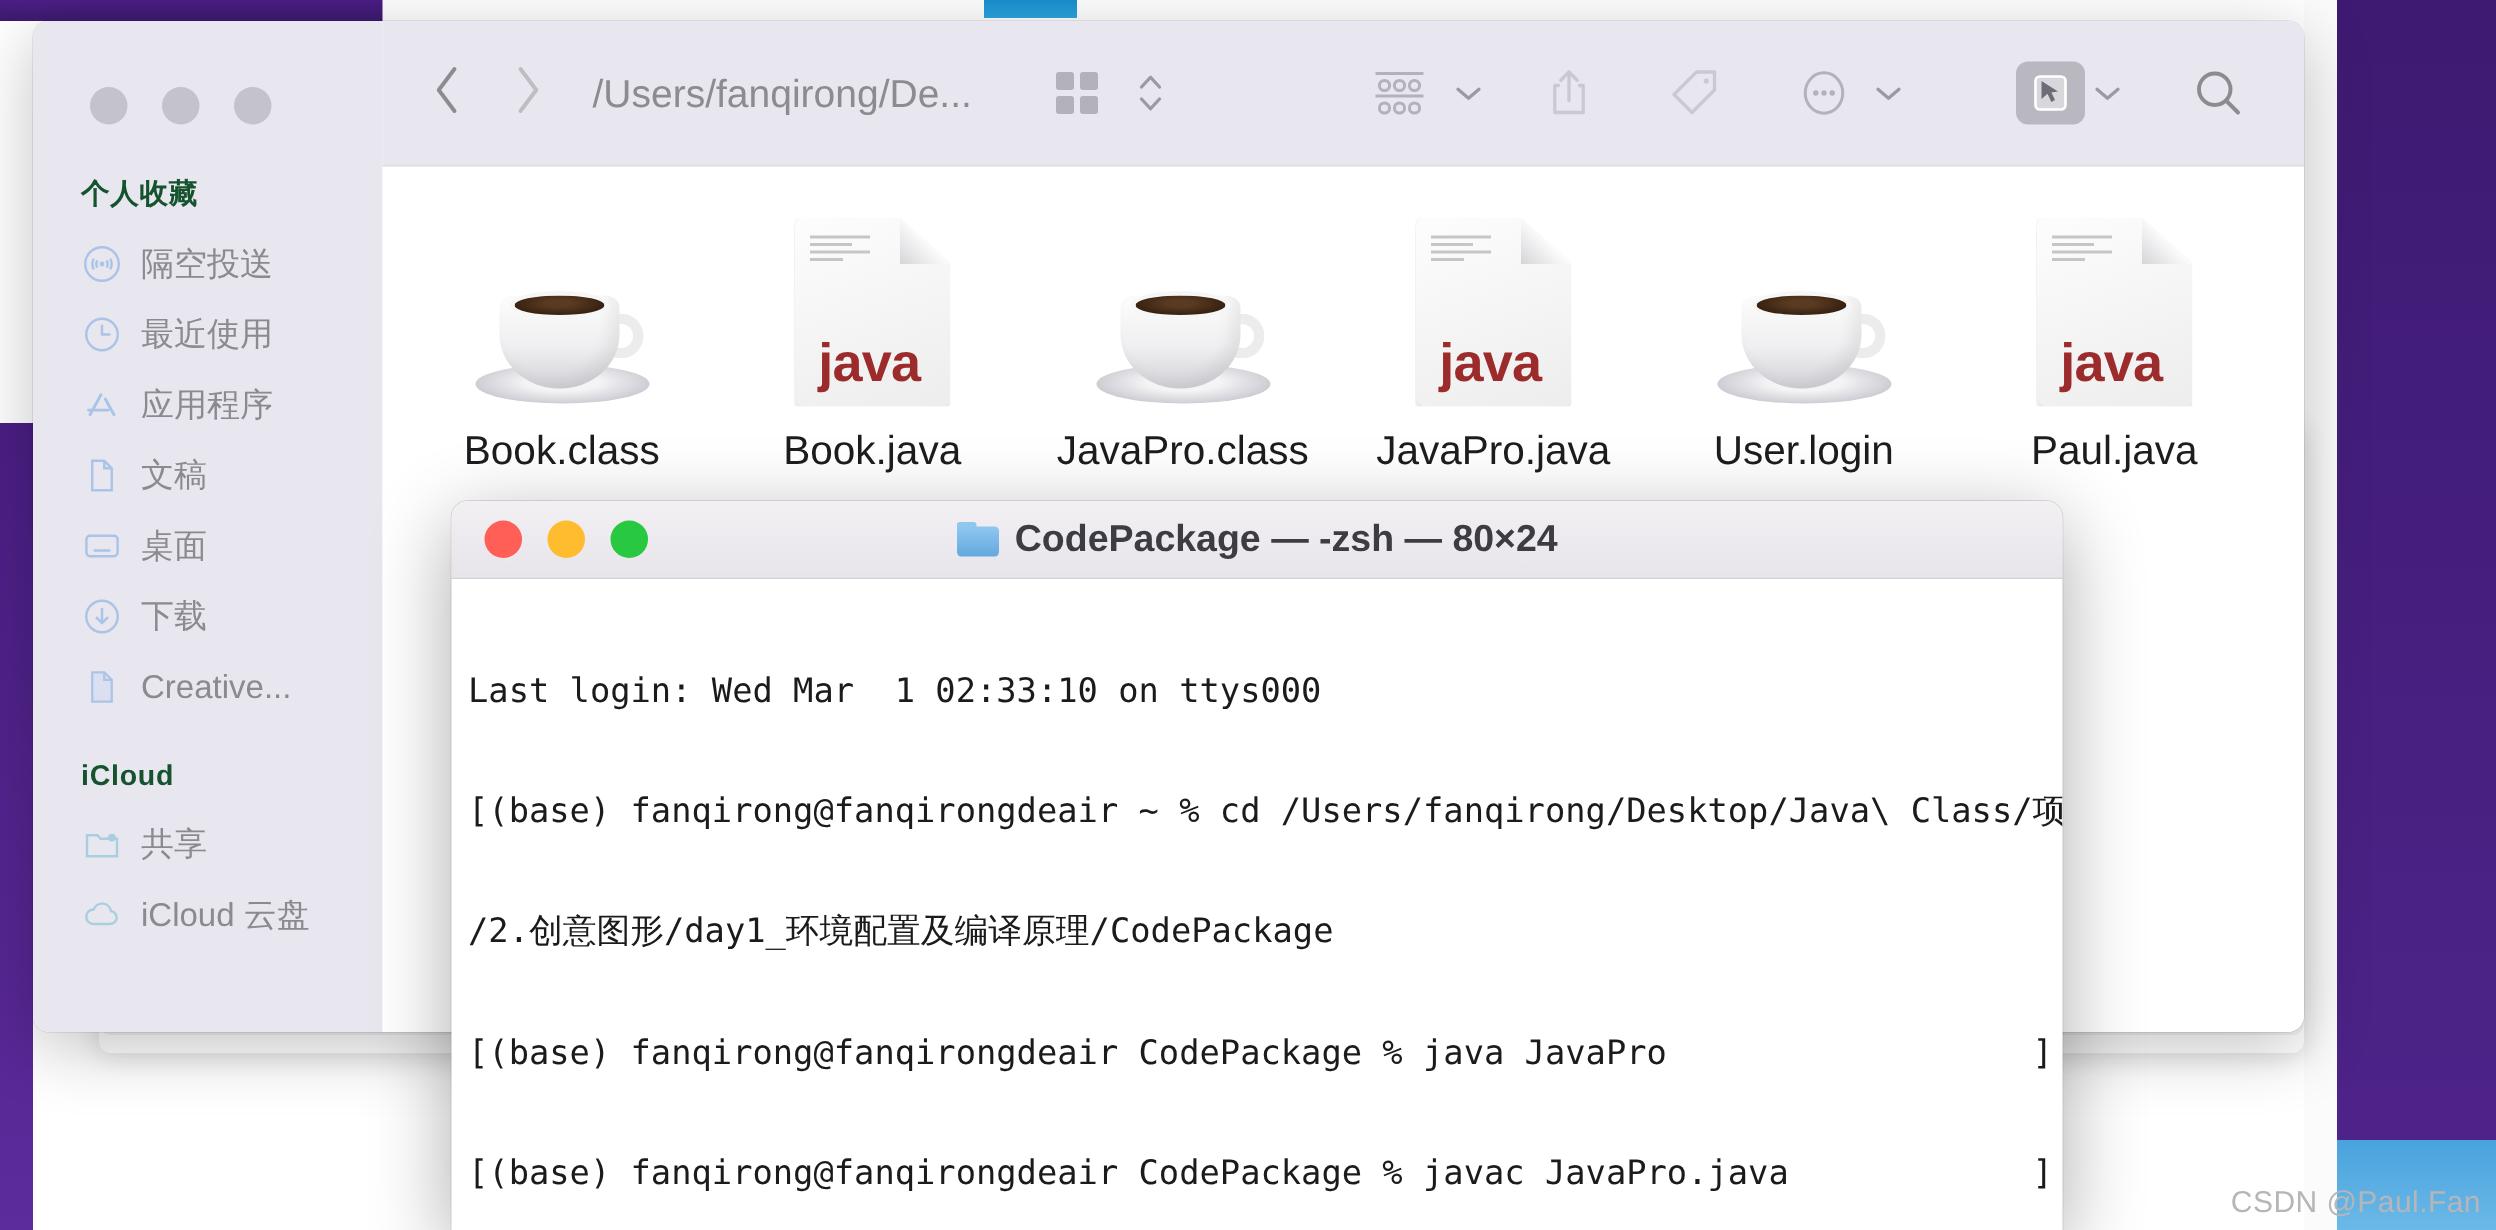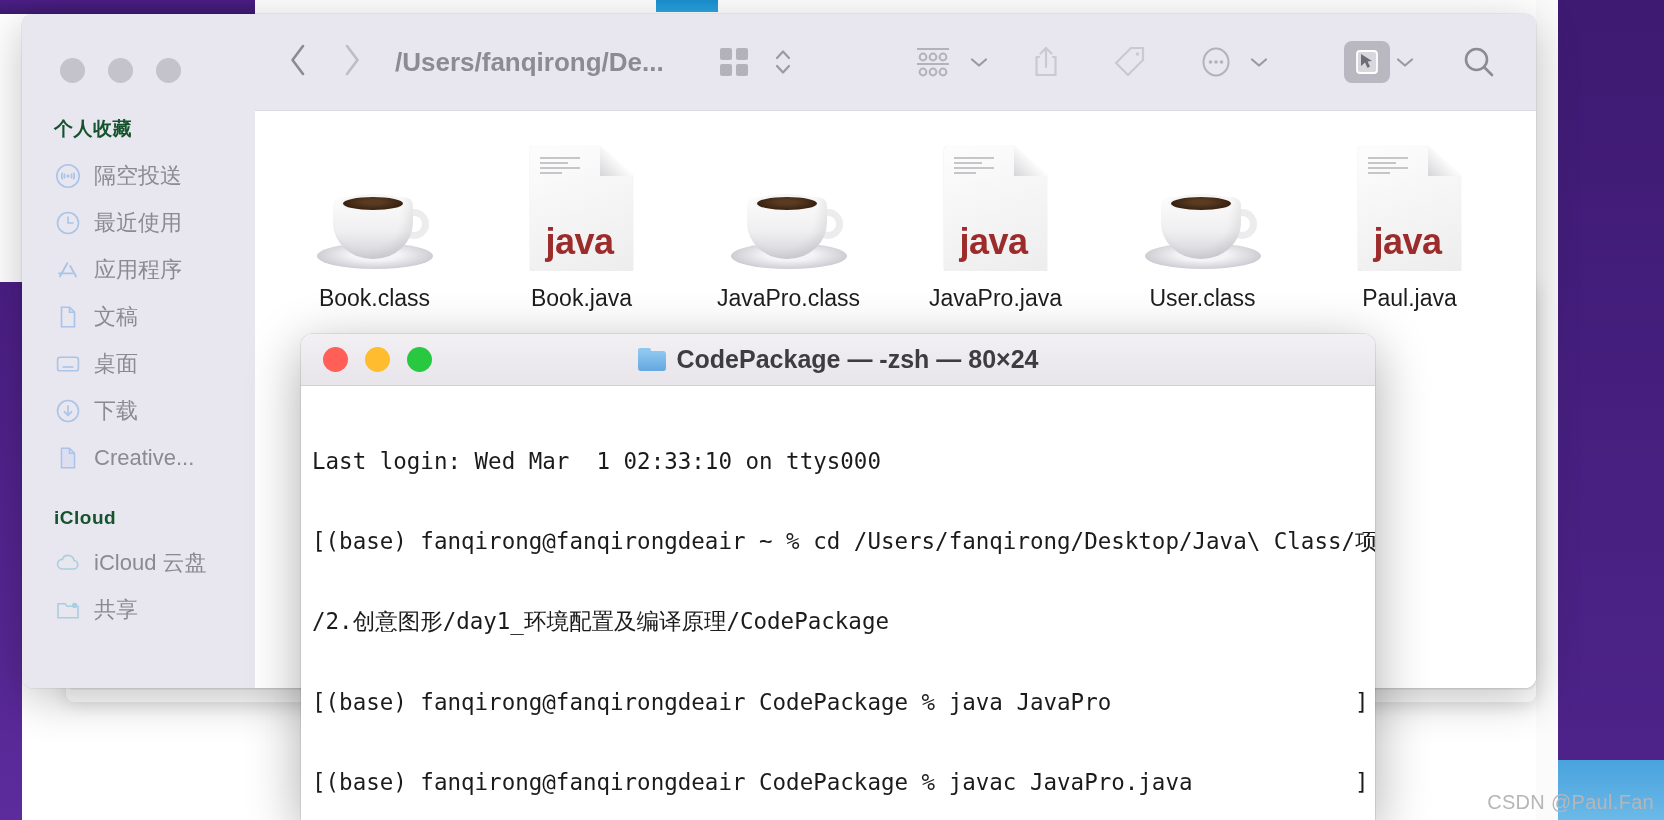--- a/index.html
+++ b/index.html
@@ -82,21 +82,21 @@
   #content { flex: 1; display: flex; flex-direction: column; min-width: 0; }
   #toolbar {
     height: 96px; flex: 0 0 96px;
     background: #e8e6ee;
     display: flex; align-items: center;
     position: relative;
   }
   .tb-nav { display: flex; align-items: center; gap: 32px; margin-left: 32px; }
   .chev { width: 22px; height: 38px; }
   #toolbar-title {
-    font-size: 26px; color: #8b8b91; font-weight: 700; margin-left: 32px;
+    font-size: 26px; color: #8b8b91; font-weight: 400; margin-left: 32px;
     white-space: nowrap;
   }
   .tb-right { margin-left: auto; display: flex; align-items: center; gap: 0; padding-right: 28px; }
   .tb-btn { display: flex; align-items: center; justify-content: center; height: 46px; padding: 0 11px; }
   .tb-group { display: flex; align-items: center; gap: 4px; }
   .tb-sep { width: 30px; }
   .tb-caret { width: 22px; height: 14px; }
   .tb-annot {
     width: 46px; height: 42px; border-radius: 8px; background: #b9b7bf;
     display: flex; align-items: center; justify-content: center;
@@ -118,21 +118,21 @@
     border-top: 1px solid #dcdce0;
     padding: 18px 0 0 0;
     overflow: hidden;
   }
   #filegrid { display: flex; padding-left: 16px; }
   .file-cell {
     width: 207px; display: flex; flex-direction: column; align-items: center;
     padding-top: 14px;
   }
   .file-icon-wrap { height: 128px; display: flex; align-items: flex-end; justify-content: center; }
-  .file-name { margin-top: 14px; font-size: 23px; color: #1d1d1f; white-space: nowrap; }
+  .file-name { margin-top: 14px; font-size: 27px; color: #1d1d1f; white-space: nowrap; }
 
   
   .cup { position: relative; width: 124px; height: 110px; }
   .cup .steam { position:absolute; left: 34px; top: 0; width: 46px; height: 38px;
      background: radial-gradient(ellipse at 50% 70%, rgba(255,255,255,0.95), rgba(220,220,225,0.0) 70%); }
   .cup .saucer {
     position: absolute; left: 4px; bottom: 2px; width: 116px; height: 26px;
     background: radial-gradient(ellipse at 50% 45%, #f4f4f6 30%, #c9c9d0 75%, #b3b3bb 100%);
     border-radius: 50%;
   }
@@ -326,34 +326,34 @@
           </svg>
         </span>
         <span>Creative...</span>
       </div>
 
       <div class="side-header" style="padding-top:26px">iCloud</div>
 
       <div class="side-item">
         <span class="side-icon">
           <svg width="26" height="26" viewBox="0 0 26 26" fill="none" stroke="#a8cfe0" stroke-width="1.6">
-            <path d="M7.2 19h11.3a4.3 4.3 0 0 0 .5-8.57 6 6 0 0 0-11.55-1.1A4.2 4.2 0 0 0 7.2 19z"></path>
-          </svg>
-        </span>
-        <span>iCloud 云盘</span>
-      </div>
-
-      <div class="side-item">
-        <span class="side-icon">
-          <svg width="26" height="26" viewBox="0 0 26 26" fill="none" stroke="#a8cfe0" stroke-width="1.6">
             <path d="M3 6.8h7l2 2.4h11v11.6H3z"></path>
               <circle cx="19.6" cy="8.4" r="2.6" fill="#a8cfe0" stroke="none"></circle>
           </svg>
         </span>
         <span>共享</span>
+      </div>
+
+      <div class="side-item">
+        <span class="side-icon">
+          <svg width="26" height="26" viewBox="0 0 26 26" fill="none" stroke="#a8cfe0" stroke-width="1.6">
+            <path d="M7.2 19h11.3a4.3 4.3 0 0 0 .5-8.57 6 6 0 0 0-11.55-1.1A4.2 4.2 0 0 0 7.2 19z"></path>
+          </svg>
+        </span>
+        <span>iCloud 云盘</span>
       </div>
     </div>
 
     <div id="content">
 
       <div id="toolbar">
         <div class="tb-nav">
           <span>
             <svg class="chev" viewBox="0 0 22 38" fill="none" stroke="#8b8b91" stroke-width="2.6" stroke-linecap="round" stroke-linejoin="round">
                 <path d="M16 5 5.5 19 16 33"></path>
@@ -529,21 +529,21 @@
           <div class="file-cell">
             <div class="file-icon-wrap">
               <div class="cup">
                   <div class="steam"></div>
                   <div class="saucer"></div>
                   <div class="handle"></div>
                   <div class="body"></div>
                   <div class="coffee"></div>
                 </div>
             </div>
-            <div class="file-name">User.class</div>
+            <div class="file-name">User.login</div>
           </div>
 
           <div class="file-cell">
             <div class="file-icon-wrap">
               <div class="javadoc">
                 <div class="page"></div>
                   <div class="fold"></div>
                 <div class="lines">
                     <i></i>
                     <i></i>

